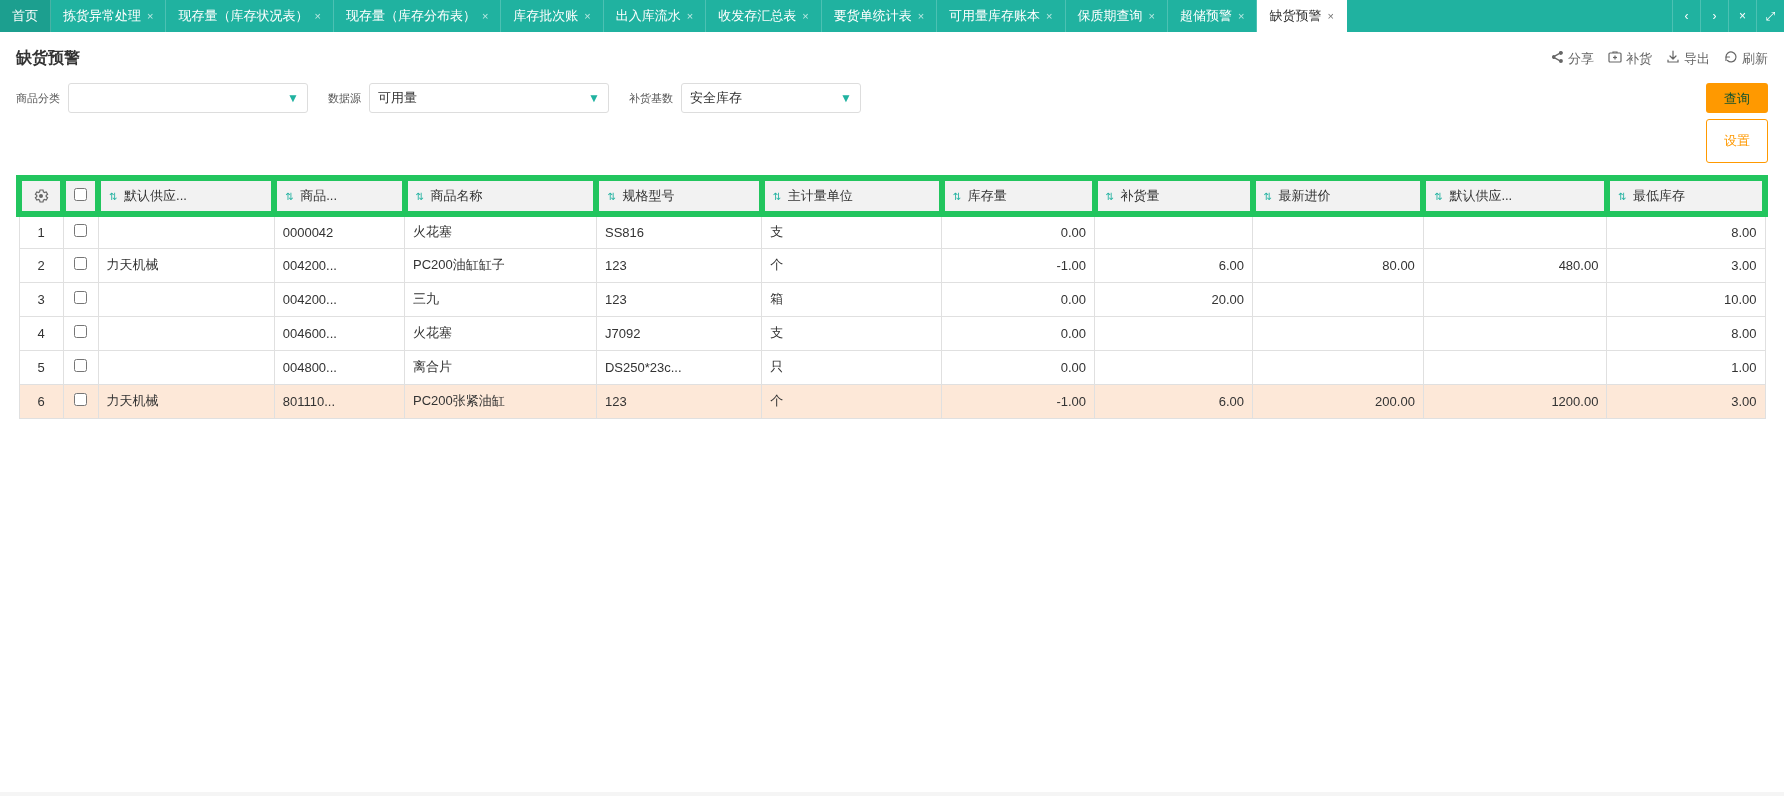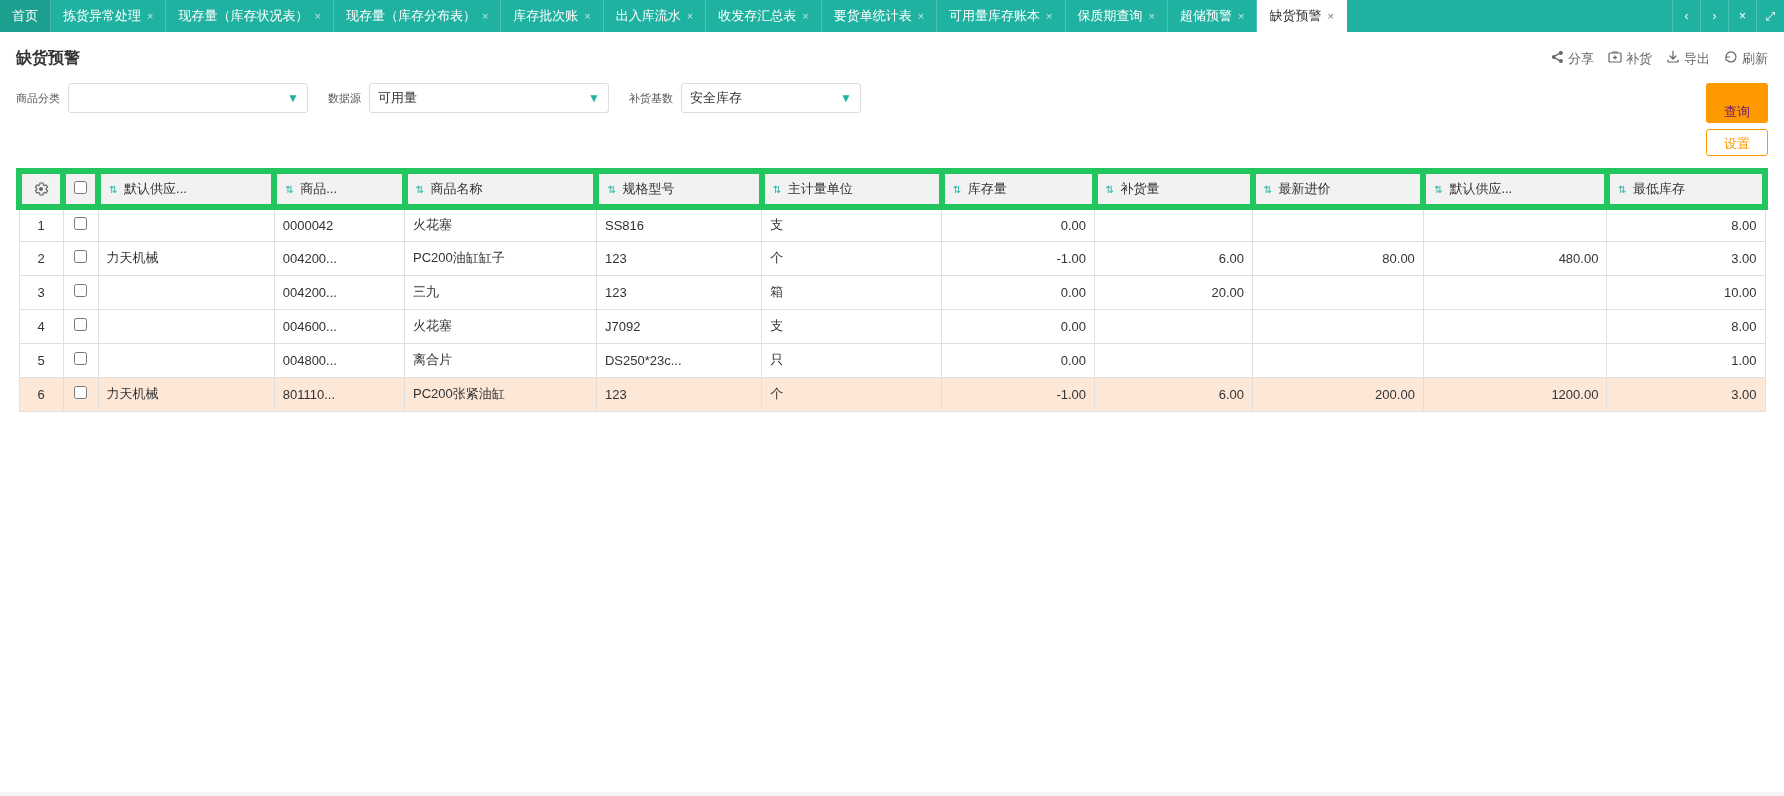--- a/index.html
+++ b/index.html
@@ -118,37 +118,37 @@
       right: 8px;
       color: #20b2a0;
       font-size: 12px;
     }
     .filter-value {
       color: #333;
     }
 
     .btn-query {
       background: #f90;
-      color: #701a75;
+      color: #14532d;
       border: none;
       border-radius: 3px;
-      padding: 20px 18px;
+      padding: 7px 18px;
       cursor: pointer;
       font-size: 13px;
       height: 30px;
     }
     .btn-settings {
       background: #fff;
       color: #f90;
       border: 1px solid #f90;
       border-radius: 3px;
       padding: 5px 16px;
       cursor: pointer;
       font-size: 13px;
-      height: 27px;
+      height: 44px;
     }
 
     
     .right-buttons {
       display: flex;
       flex-direction: column;
       gap: 6px;
       margin-left: auto;
     }
 

